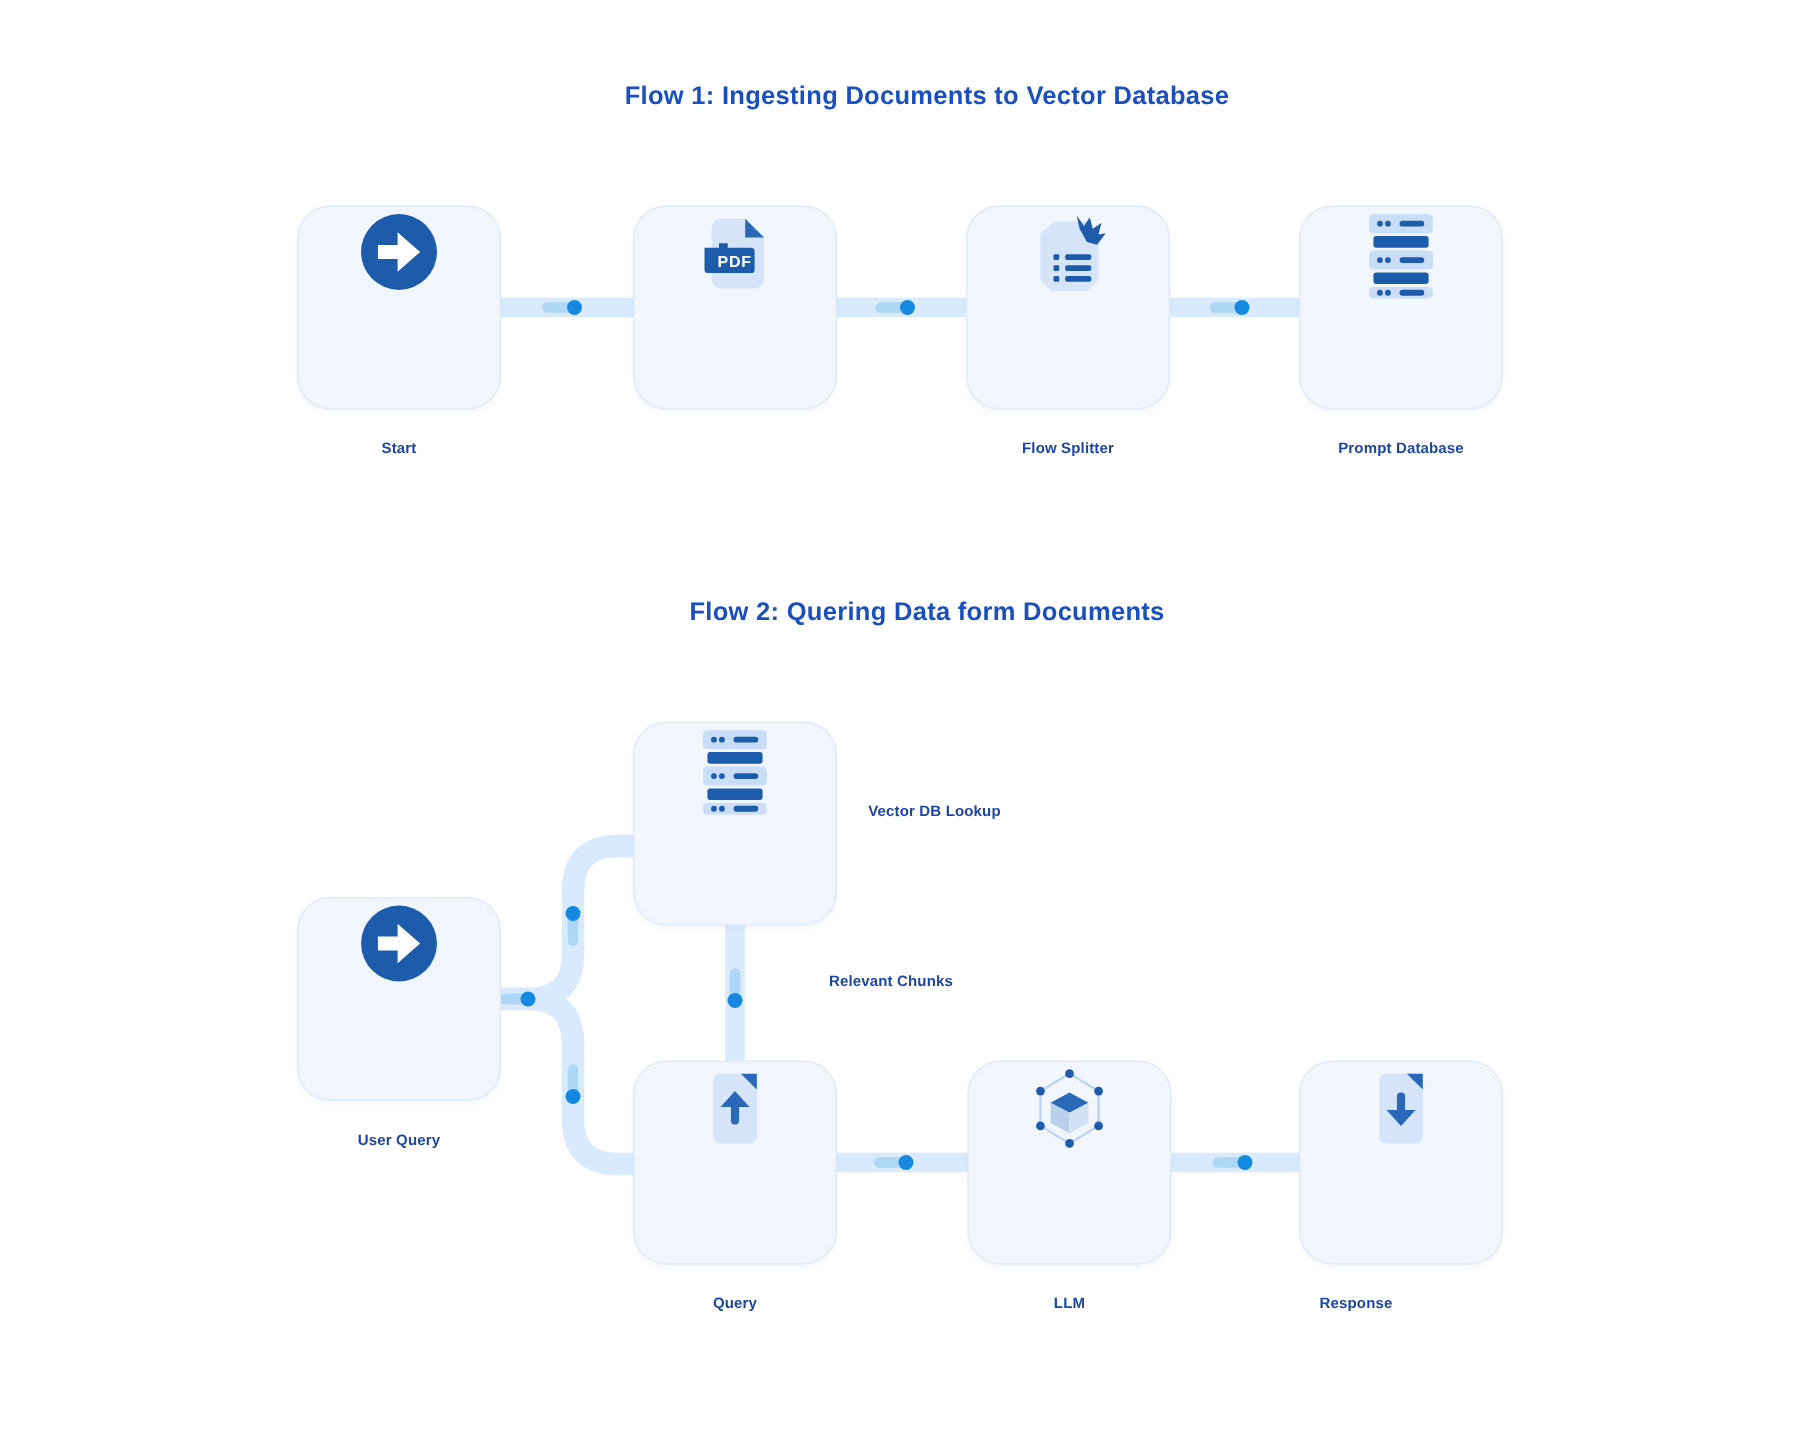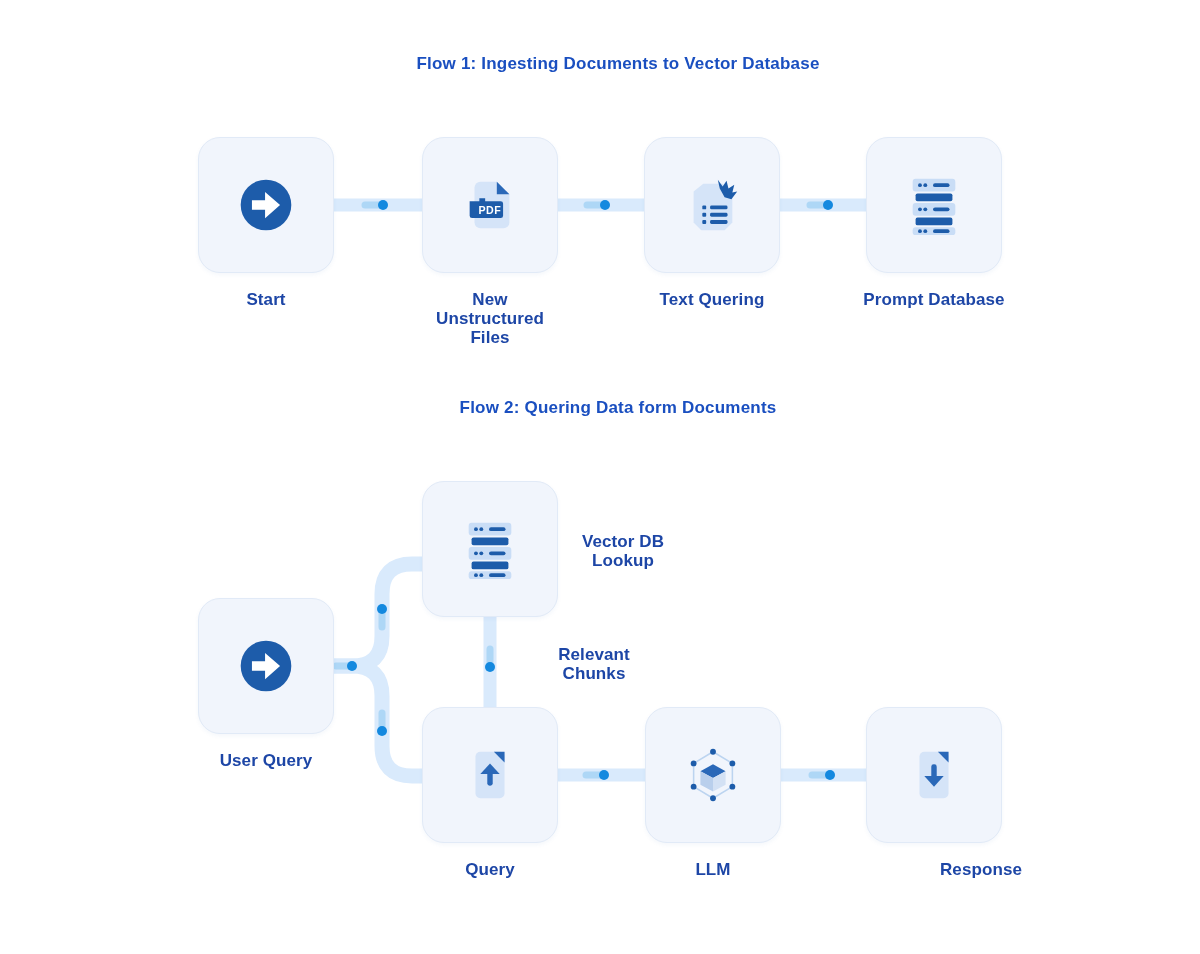--- a/index.html
+++ b/index.html
@@ -15,24 +15,24 @@
   .canvas{position:relative;width:1200px;height:954px;background:#fff;overflow:hidden;}
   .flow-title{position:absolute;left:18px;width:1200px;text-align:center;
     font-size:17px;font-weight:700;color:var(--title);letter-spacing:.2px;}
   #connector-layer{position:absolute;left:0;top:0;z-index:0;}
   .band{stroke:var(--band);fill:none;}
   .trail{stroke:var(--trail);stroke-width:7;stroke-linecap:round;fill:none;opacity:.85;}
   .dot{fill:var(--dot);}
   .node{position:absolute;width:136px;height:136px;border-radius:22px;
     background:var(--card-bg);border:1.5px solid var(--card-border);
     box-shadow:0 2px 4px rgba(30,90,170,.05);z-index:1;
-    display:flex;align-items:center;justify-content:center;}
+    display:flex;align-items:flex-start;justify-content:center;}
   .node svg{display:block;}
   .node-label{position:absolute;z-index:2;text-align:center;color:var(--label);
-    font-size:17px;font-weight:700;line-height:19px;letter-spacing:.1px;}
+    font-size:10px;font-weight:700;line-height:19px;letter-spacing:.1px;}
   .ic-dark{fill:var(--icon-dark);}
   .ic-mid{fill:var(--icon-mid);}
   .ic-light{fill:var(--icon-light);}
   .ic-lighter{fill:var(--icon-lighter);}
   .ic-white{fill:#ffffff;}
   .ic-face-left{fill:#b9cfec;}
   .ic-face-right{fill:#d3e1f4;}
   .ic-hex{stroke:#bcd4f0;stroke-width:1.6;fill:none;}
   .pdf-text{fill:#ffffff;font-family:"Liberation Sans",sans-serif;font-weight:700;font-size:11px;letter-spacing:.5px;}
 </style>
@@ -118,22 +118,21 @@
       <rect class="ic-dark" x="31" y="34.5" width="17" height="4" rx="2"></rect>
       <rect class="ic-dark" x="13" y="45" width="38" height="8" rx="2"></rect>
       <rect class="ic-lighter" x="10" y="55" width="44" height="8" rx="3"></rect>
       <circle class="ic-dark" cx="17.5" cy="59" r="2"></circle>
         <circle class="ic-dark" cx="23" cy="59" r="2"></circle>
       <rect class="ic-dark" x="31" y="57" width="17" height="4" rx="2"></rect>
     </svg>
   </div>
 
   <div class="node-label" style="left:186px;top:290px;width:160px">Start</div>
-  <div class="node-label" style="left:430px;top:290px;width:120px">New Unstructured Files</div>
-  <div class="node-label" style="left:632px;top:290px;width:160px">Text Quering</div>
+  <div class="node-label" style="left:632px;top:290px;width:160px">Flow Splitter</div>
   <div class="node-label" style="left:854px;top:290px;width:160px">Prompt Database</div>
 
   <div class="node" style="left:198px;top:598px">
     <svg width="60" height="60" viewBox="0 0 64 64">
       <circle class="ic-dark" cx="32" cy="32" r="27"></circle>
       <polygon class="ic-white" points="31,18 47,32 31,46 31,37 17,37 17,27 31,27"></polygon>
     </svg>
   </div>
 
   <div class="node" style="left:422px;top:481px">
@@ -186,15 +185,15 @@
       <rect class="ic-mid" x="29.2" y="21" width="5.6" height="14" rx="2.5"></rect>
       <polygon class="ic-mid" points="22,33 42,33 32,44"></polygon>
     </svg>
   </div>
 
   <div class="node-label" style="left:186px;top:751px;width:160px">User Query</div>
   <div class="node-label" style="left:568px;top:532px;width:110px">Vector DB Lookup</div>
   <div class="node-label" style="left:539px;top:645px;width:110px">Relevant Chunks</div>
   <div class="node-label" style="left:410px;top:860px;width:160px">Query</div>
   <div class="node-label" style="left:633px;top:860px;width:160px">LLM</div>
-  <div class="node-label" style="left:901px;top:860px;width:160px">Response</div>
+  <div class="node-label" style="left:824px;top:860px;width:160px">Response</div>
 
 </div>
 
 </body></html>

